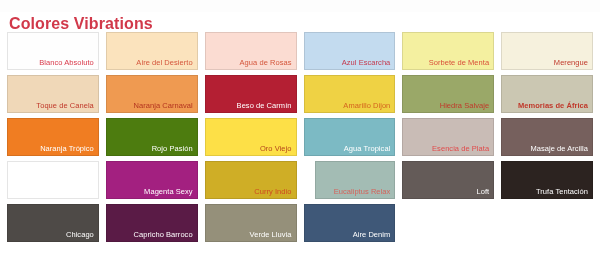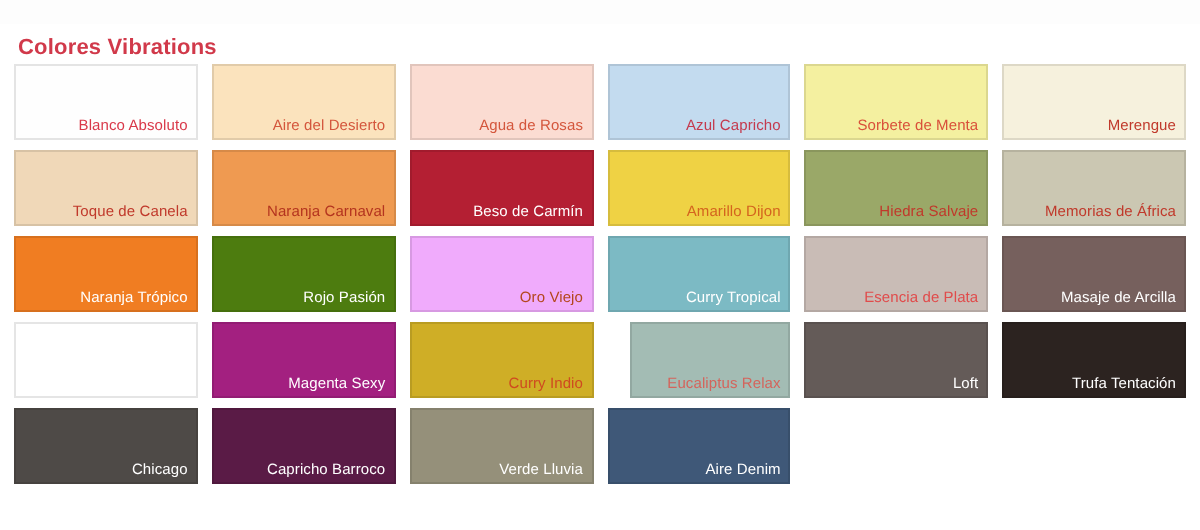--- a/index.html
+++ b/index.html
@@ -27,21 +27,21 @@
     position: absolute;
     left: 0; top: 0;
     width: 600px; height: 12px;
     background: #fdfdfd;
   }
   .palette-title {
     position: absolute;
     left: 9px;
     top: 18px;
     margin: 0;
-    font-size: 11px;
+    font-size: 16px;
     font-weight: bold;
     color: #d1394a;
     letter-spacing: 0.1px;
     line-height: 12px;
     font-family: "Liberation Sans", sans-serif;
   }
   .swatch-grid {
     position: absolute;
     left: 7px;
     top: 32px;
@@ -80,21 +80,21 @@
       <div class="swatch" style="background: rgb(254, 254, 254);">
         <span class="swatch-label" style="color: rgb(217, 57, 74);">Blanco Absoluto</span>
       </div>
       <div class="swatch" style="background: rgb(251, 227, 189);">
         <span class="swatch-label" style="color: rgb(212, 86, 60);">Aire del Desierto</span>
       </div>
       <div class="swatch" style="background: rgb(251, 220, 210);">
         <span class="swatch-label" style="color: rgb(212, 86, 60);">Agua de Rosas</span>
       </div>
       <div class="swatch" style="background: rgb(195, 219, 239);">
-        <span class="swatch-label" style="color: rgb(196, 58, 78);">Azul Capricho</span>
+        <span class="swatch-label" style="color: rgb(196, 58, 78);">Azul Escarcha</span>
       </div>
       <div class="swatch" style="background: rgb(244, 240, 160);">
         <span class="swatch-label" style="color: rgb(217, 80, 58);">Sorbete de Menta</span>
       </div>
       <div class="swatch" style="background: rgb(246, 241, 221);">
         <span class="swatch-label" style="color: rgb(192, 57, 43);">Merengue</span>
       </div>
       <div class="swatch" style="background: rgb(240, 216, 184);">
         <span class="swatch-label" style="color: rgb(192, 57, 43);">Toque de Canela</span>
       </div>
@@ -104,33 +104,33 @@
       <div class="swatch" style="background: rgb(180, 31, 51);">
         <span class="swatch-label" style="color: rgb(255, 255, 255); text-align: right;">Beso de Carmín</span>
       </div>
       <div class="swatch" style="background: rgb(239, 210, 68);">
         <span class="swatch-label" style="color: rgb(212, 100, 30);">Amarillo Dijon</span>
       </div>
       <div class="swatch" style="background: rgb(154, 168, 104);">
         <span class="swatch-label" style="color: rgb(192, 57, 43);">Hiedra Salvaje</span>
       </div>
       <div class="swatch" style="background: rgb(203, 199, 178);">
-        <span class="swatch-label" style="color: rgb(192, 57, 43);">Memorias de África</span>
+        <span class="swatch-label" style="color: rgb(192, 57, 43); font-weight: bold;">Memorias de África</span>
       </div>
       <div class="swatch" style="background: rgb(240, 125, 34);">
         <span class="swatch-label" style="color: rgb(255, 255, 255);">Naranja Trópico</span>
       </div>
       <div class="swatch" style="background: #4d7c0f;">
         <span class="swatch-label" style="color: rgb(255, 255, 255);">Rojo Pasión</span>
       </div>
-      <div class="swatch" style="background: #f0abfc;">
+      <div class="swatch" style="background: #fde047;">
         <span class="swatch-label" style="color: rgb(180, 70, 28);">Oro Viejo</span>
       </div>
       <div class="swatch" style="background: rgb(124, 186, 196);">
-        <span class="swatch-label" style="color: rgb(255, 255, 255);">Curry Tropical</span>
+        <span class="swatch-label" style="color: rgb(255, 255, 255);">Agua Tropical</span>
       </div>
       <div class="swatch" style="background: rgb(201, 188, 182);">
         <span class="swatch-label" style="color: rgb(224, 75, 75);">Esencia de Plata</span>
       </div>
       <div class="swatch" style="background: rgb(118, 96, 93);">
         <span class="swatch-label" style="color: rgb(255, 255, 255);">Masaje de Arcilla</span>
       </div>
       <div class="swatch">
         <span class="swatch-label" style="color: rgb(255, 255, 255);">Café Cream</span>
       </div>

